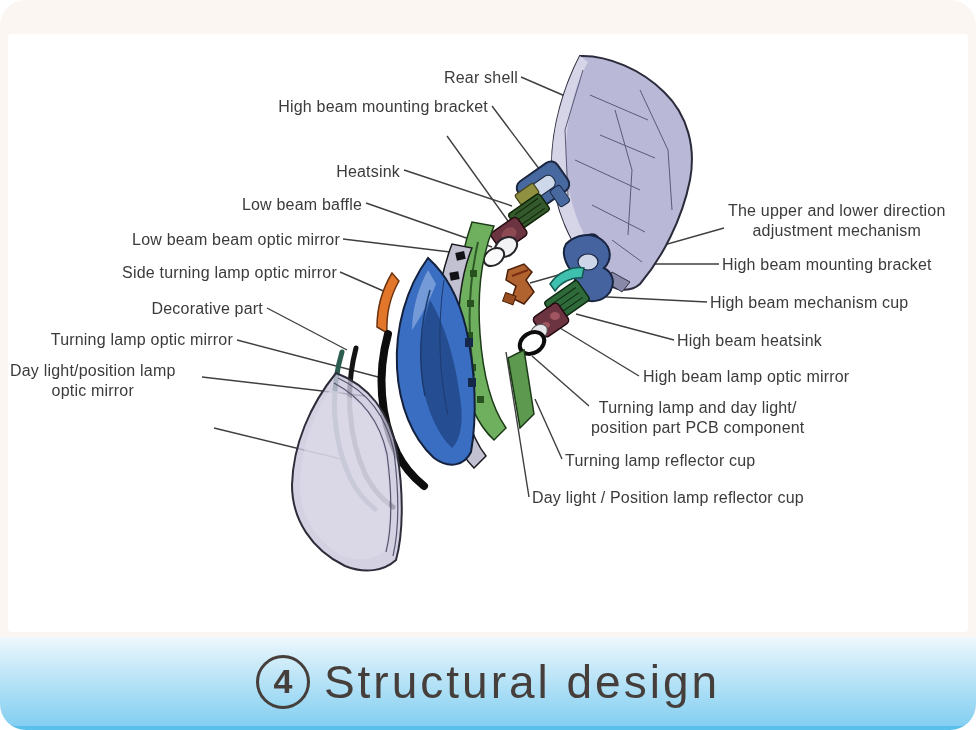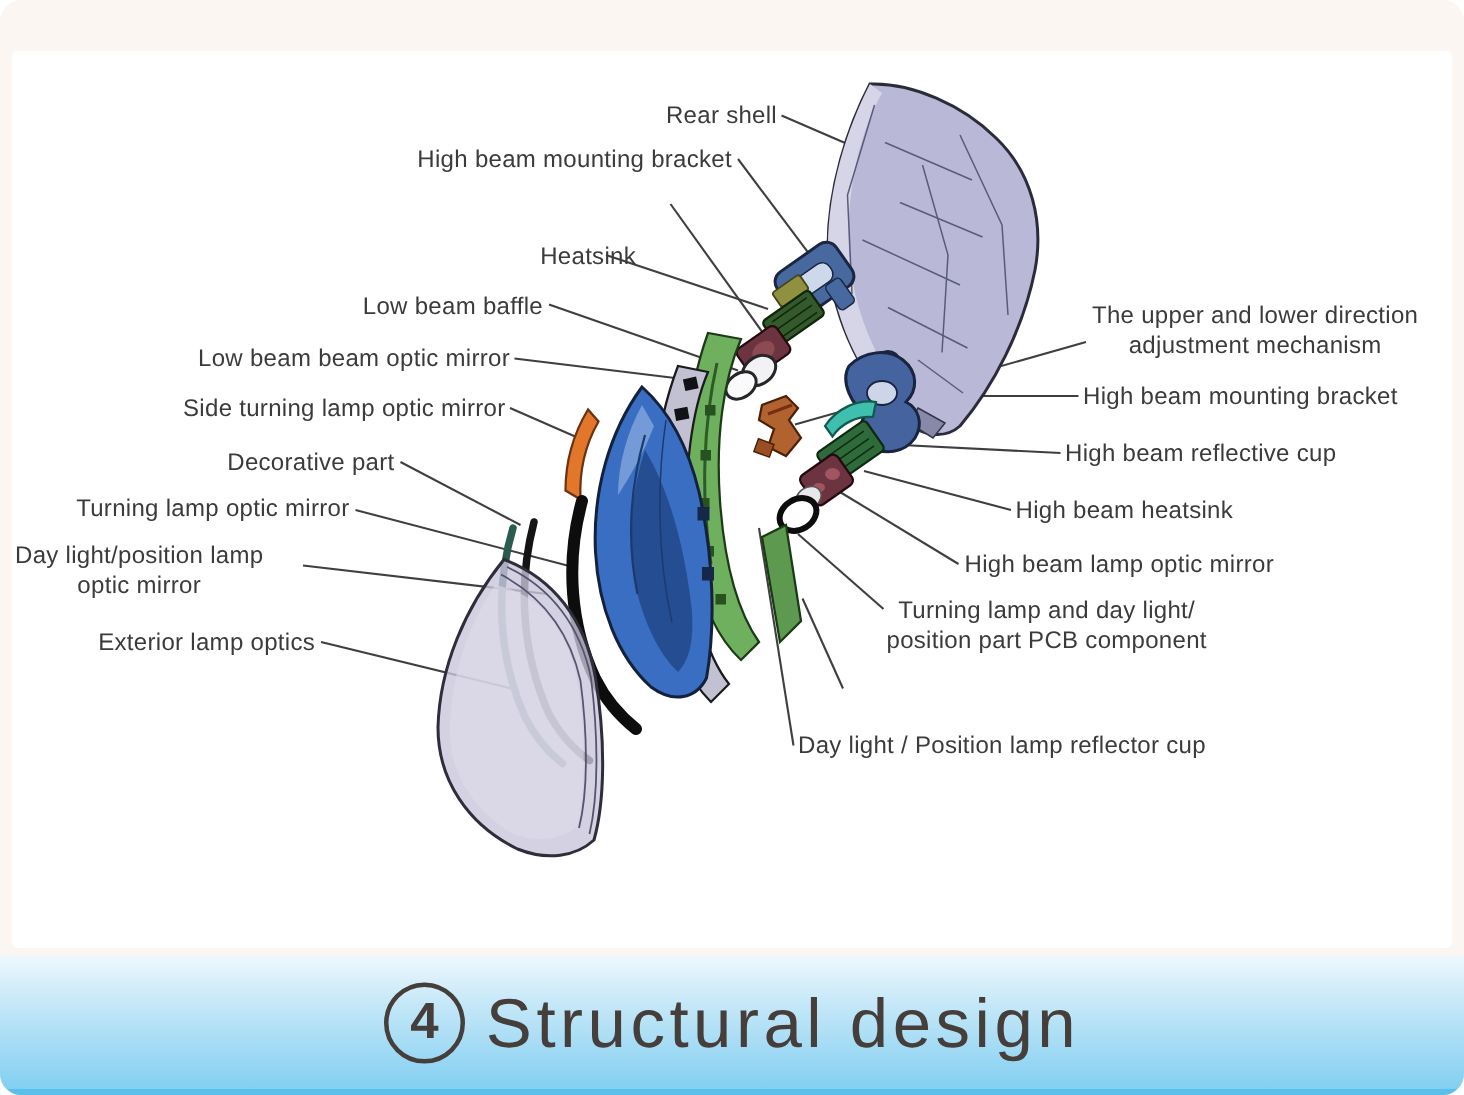--- a/index.html
+++ b/index.html
@@ -1,18 +1,18 @@
 <!DOCTYPE html>
 <html><head>
 <meta charset="utf-8">
 <style>
   html,body{margin:0;padding:0;background:#ffffff;}
   .stage{
     position:relative;width:976px;height:730px;overflow:hidden;
-    background:#fbf6f2;border-radius:14px;
+    background:#fbf6f2;border-radius:26px;
     font-family:"Liberation Sans", sans-serif;
   }
   .main-area{
     position:absolute;left:8px;top:34px;width:960px;height:598px;
     background:#ffffff;border-radius:4px;
   }
   .diagram-svg{position:absolute;left:0;top:0;width:976px;height:730px;}
   .lbl{
     position:absolute;font-size:16px;line-height:20px;color:#3b3b3b;
     letter-spacing:.2px;white-space:nowrap;
@@ -179,44 +179,44 @@
     <g>
       <path d="M 336 373 C 310 405, 293 445, 292 485 C 292 520, 312 550, 345 566 C 365 574, 384 571, 396 560 C 403 535, 404 495, 397 452 C 390 412, 368 385, 336 373 Z" fill="#c9c6dc" fill-opacity="0.8" stroke="#2e2e3a" stroke-width="2"></path>
       <path d="M 330 390 C 310 420, 300 455, 300 488 C 300 515, 315 540, 342 556 C 358 562, 374 560, 385 551 C 390 528, 391 492, 385 455 C 378 418, 358 395, 330 390 Z" fill="#dedcea" opacity="0.6"></path>
       <path d="M 338 378 C 368 392, 387 418, 394 452 C 399 492, 399 530, 393 556" fill="none" stroke="#55556e" stroke-width="1.2"></path>
       <path d="M 334 383 C 362 398, 380 422, 387 454 C 392 492, 392 528, 386 552" fill="none" stroke="#55556e" stroke-width="1.2"></path>
     </g>
   </svg>
 
   <div class="lbl r" style="right:458px;top:68px">Rear shell</div>
   <div class="lbl r" style="right:488px;top:97px">High beam mounting bracket</div>
-  <div class="lbl r" style="right:552px;top:162px">Heatsink</div>
+  <div class="lbl r" style="right:576px;top:162px">Heatsink</div>
   <div class="lbl r" style="right:614px;top:195px">Low beam baffle</div>
   <div class="lbl r" style="right:636px;top:230px">Low beam beam optic mirror</div>
   <div class="lbl r" style="right:639px;top:263px">Side turning lamp optic mirror</div>
   <div class="lbl r" style="right:713px;top:299px">Decorative part</div>
   <div class="lbl r" style="right:743px;top:330px">Turning lamp optic mirror</div>
   <div class="lbl l" style="left:10px;top:361px">
     <div>Day light/position lamp</div>
     <div>optic mirror</div>
   </div>
-  <div class="lbl r" style="right:766px;top:419px">Exterior lamp optics</div>
 
   <div class="lbl l" style="left:728px;top:201px">
     <div>The upper and lower direction</div>
     <div>adjustment mechanism</div>
   </div>
   <div class="lbl l" style="left:722px;top:255px">High beam mounting bracket</div>
-  <div class="lbl l" style="left:710px;top:293px">High beam reflective cup</div>
+  <div class="lbl l" style="left:710px;top:293px">High beam mechanism cup</div>
   <div class="lbl l" style="left:643px;top:367px">High beam lamp optic mirror</div>
   <div class="lbl l" style="left:677px;top:331px">High beam heatsink</div>
   <div class="lbl l" style="left:591px;top:398px">
     <div>Turning lamp and day light/</div>
     <div>position part PCB component</div>
   </div>
+  <div class="lbl l" style="left:565px;top:451px">Turning lamp reflector cup</div>
   <div class="lbl l" style="left:532px;top:488px">Day light / Position lamp reflector cup</div>
 
   <div class="banner">
     <div class="title-wrap">
       <span class="circle-num">4</span>
       <span class="title-text">Structural design</span>
     </div>
   </div>
 </div>
 

